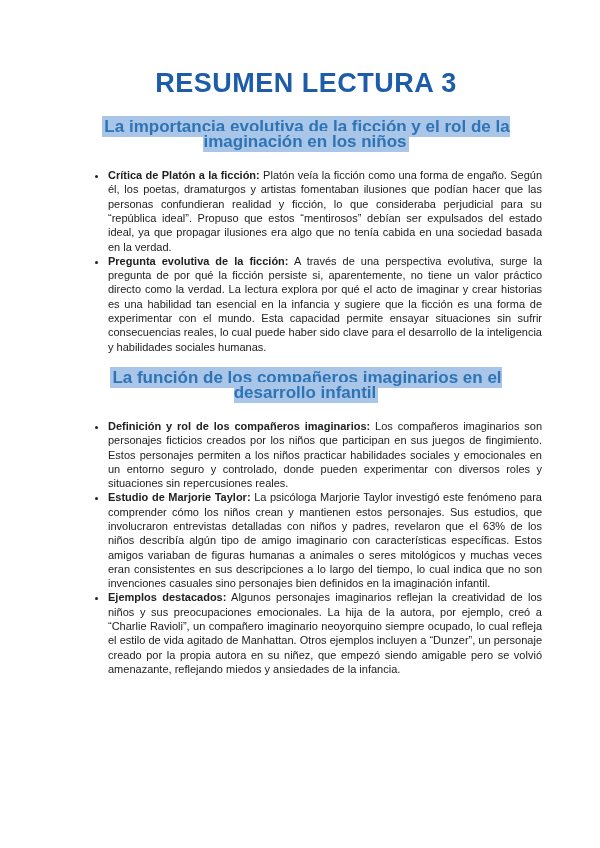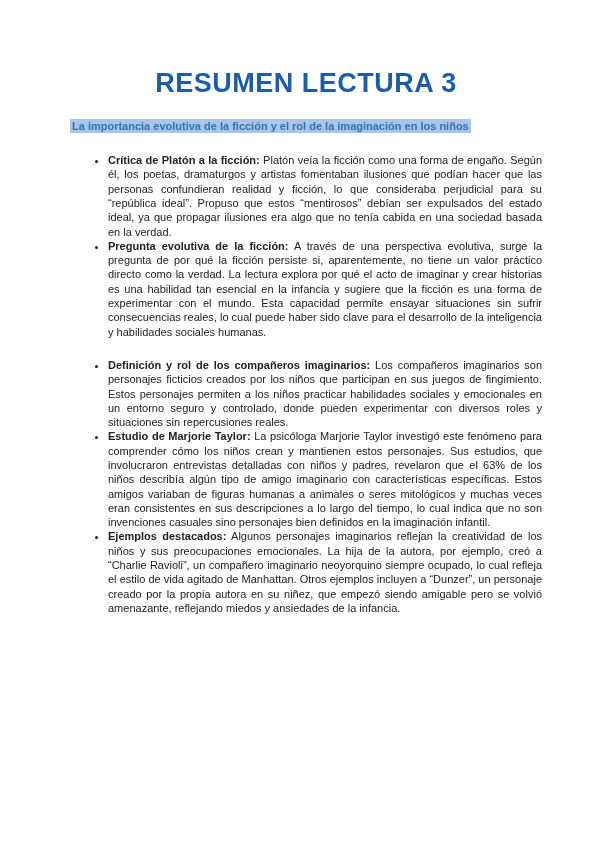--- a/index.html
+++ b/index.html
@@ -28,23 +28,24 @@
     margin: 0;
     font-size: 27px;
     font-weight: bold;
     text-align: center;
     color: var(--title-blue);
     letter-spacing: 0.5px;
     line-height: 1.15;
   }
   .section-heading {
     margin: 20px 0 0 0;
-    font-size: 11px;
+    font-size: 17px;
     font-weight: bold;
     line-height: 15px;
+    text-align: center;
   }
   .section-heading mark {
     background: var(--heading-highlight);
     color: var(--heading-blue);
     padding: 1px 2px;
   }
   ul.bullet-list {
     margin: 19px 0 0 0;
     padding: 0 0 0 38px;
     font-size: 11px;
@@ -75,20 +76,21 @@
 
   <section>
     <h2 class="section-heading"><mark>La importancia evolutiva de la ficción y el rol de la imaginación en los niños</mark></h2>
     <ul class="bullet-list">
       <li><span class="bullet-label">Crítica de Platón a la ficción:</span> <span>Platón veía la ficción como una forma de engaño. Según él, los poetas, dramaturgos y artistas fomentaban ilusiones que podían hacer que las personas confundieran realidad y ficción, lo que consideraba perjudicial para su “república ideal”. Propuso que estos “mentirosos” debían ser expulsados del estado ideal, ya que propagar ilusiones era algo que no tenía cabida en una sociedad basada en la verdad.</span></li>
       <li><span class="bullet-label">Pregunta evolutiva de la ficción:</span> <span>A través de una perspectiva evolutiva, surge la pregunta de por qué la ficción persiste si, aparentemente, no tiene un valor práctico directo como la verdad. La lectura explora por qué el acto de imaginar y crear historias es una habilidad tan esencial en la infancia y sugiere que la ficción es una forma de experimentar con el mundo. Esta capacidad permite ensayar situaciones sin sufrir consecuencias reales, lo cual puede haber sido clave para el desarrollo de la inteligencia y habilidades sociales humanas.</span></li>
     </ul>
   </section>
 
   <section>
+    <h2 class="section-heading second"><mark>La función de los compañeros imaginarios en el desarrollo infantil</mark></h2>
     <ul class="bullet-list">
       <li><span class="bullet-label">Definición y rol de los compañeros imaginarios:</span> <span>Los compañeros imaginarios son personajes ficticios creados por los niños que participan en sus juegos de fingimiento. Estos personajes permiten a los niños practicar habilidades sociales y emocionales en un entorno seguro y controlado, donde pueden experimentar con diversos roles y situaciones sin repercusiones reales.</span></li>
       <li><span class="bullet-label">Estudio de Marjorie Taylor:</span> <span>La psicóloga Marjorie Taylor investigó este fenómeno para comprender cómo los niños crean y mantienen estos personajes. Sus estudios, que involucraron entrevistas detalladas con niños y padres, revelaron que el 63% de los niños describía algún tipo de amigo imaginario con características específicas. Estos amigos variaban de figuras humanas a animales o seres mitológicos y muchas veces eran consistentes en sus descripciones a lo largo del tiempo, lo cual indica que no son invenciones casuales sino personajes bien definidos en la imaginación infantil.</span></li>
       <li><span class="bullet-label">Ejemplos destacados:</span> <span>Algunos personajes imaginarios reflejan la creatividad de los niños y sus preocupaciones emocionales. La hija de la autora, por ejemplo, creó a “Charlie Ravioli”, un compañero imaginario neoyorquino siempre ocupado, lo cual refleja el estilo de vida agitado de Manhattan. Otros ejemplos incluyen a “Dunzer”, un personaje creado por la propia autora en su niñez, que empezó siendo amigable pero se volvió amenazante, reflejando miedos y ansiedades de la infancia.</span></li>
     </ul>
   </section>
 
 </div>
 
 </body></html>

